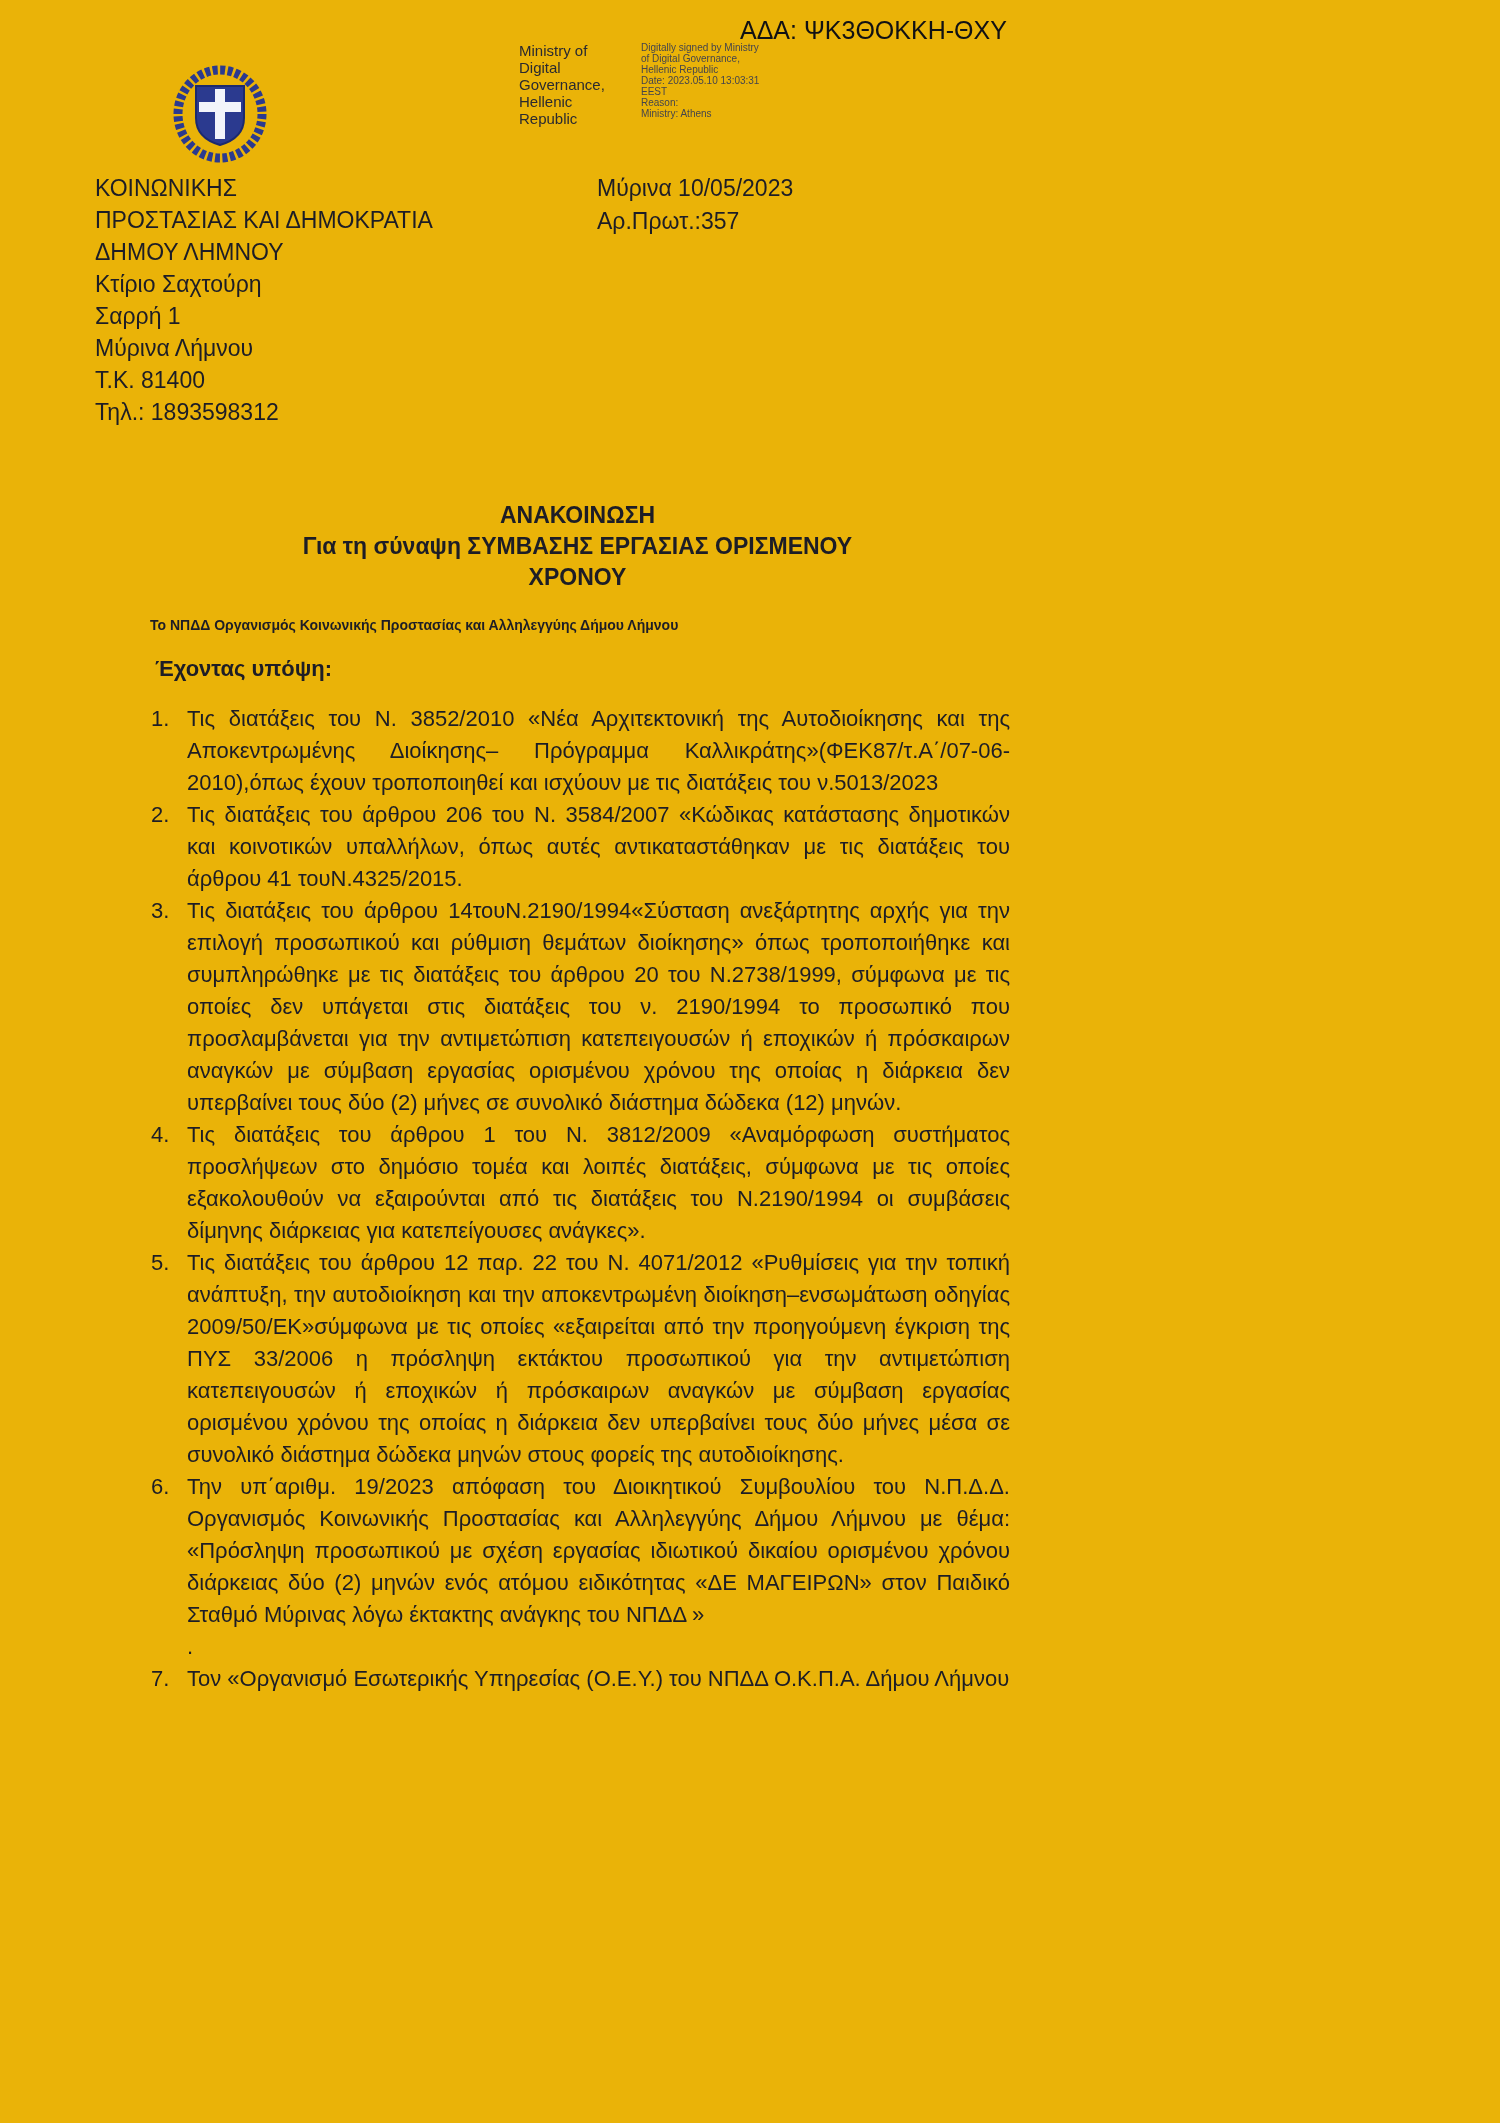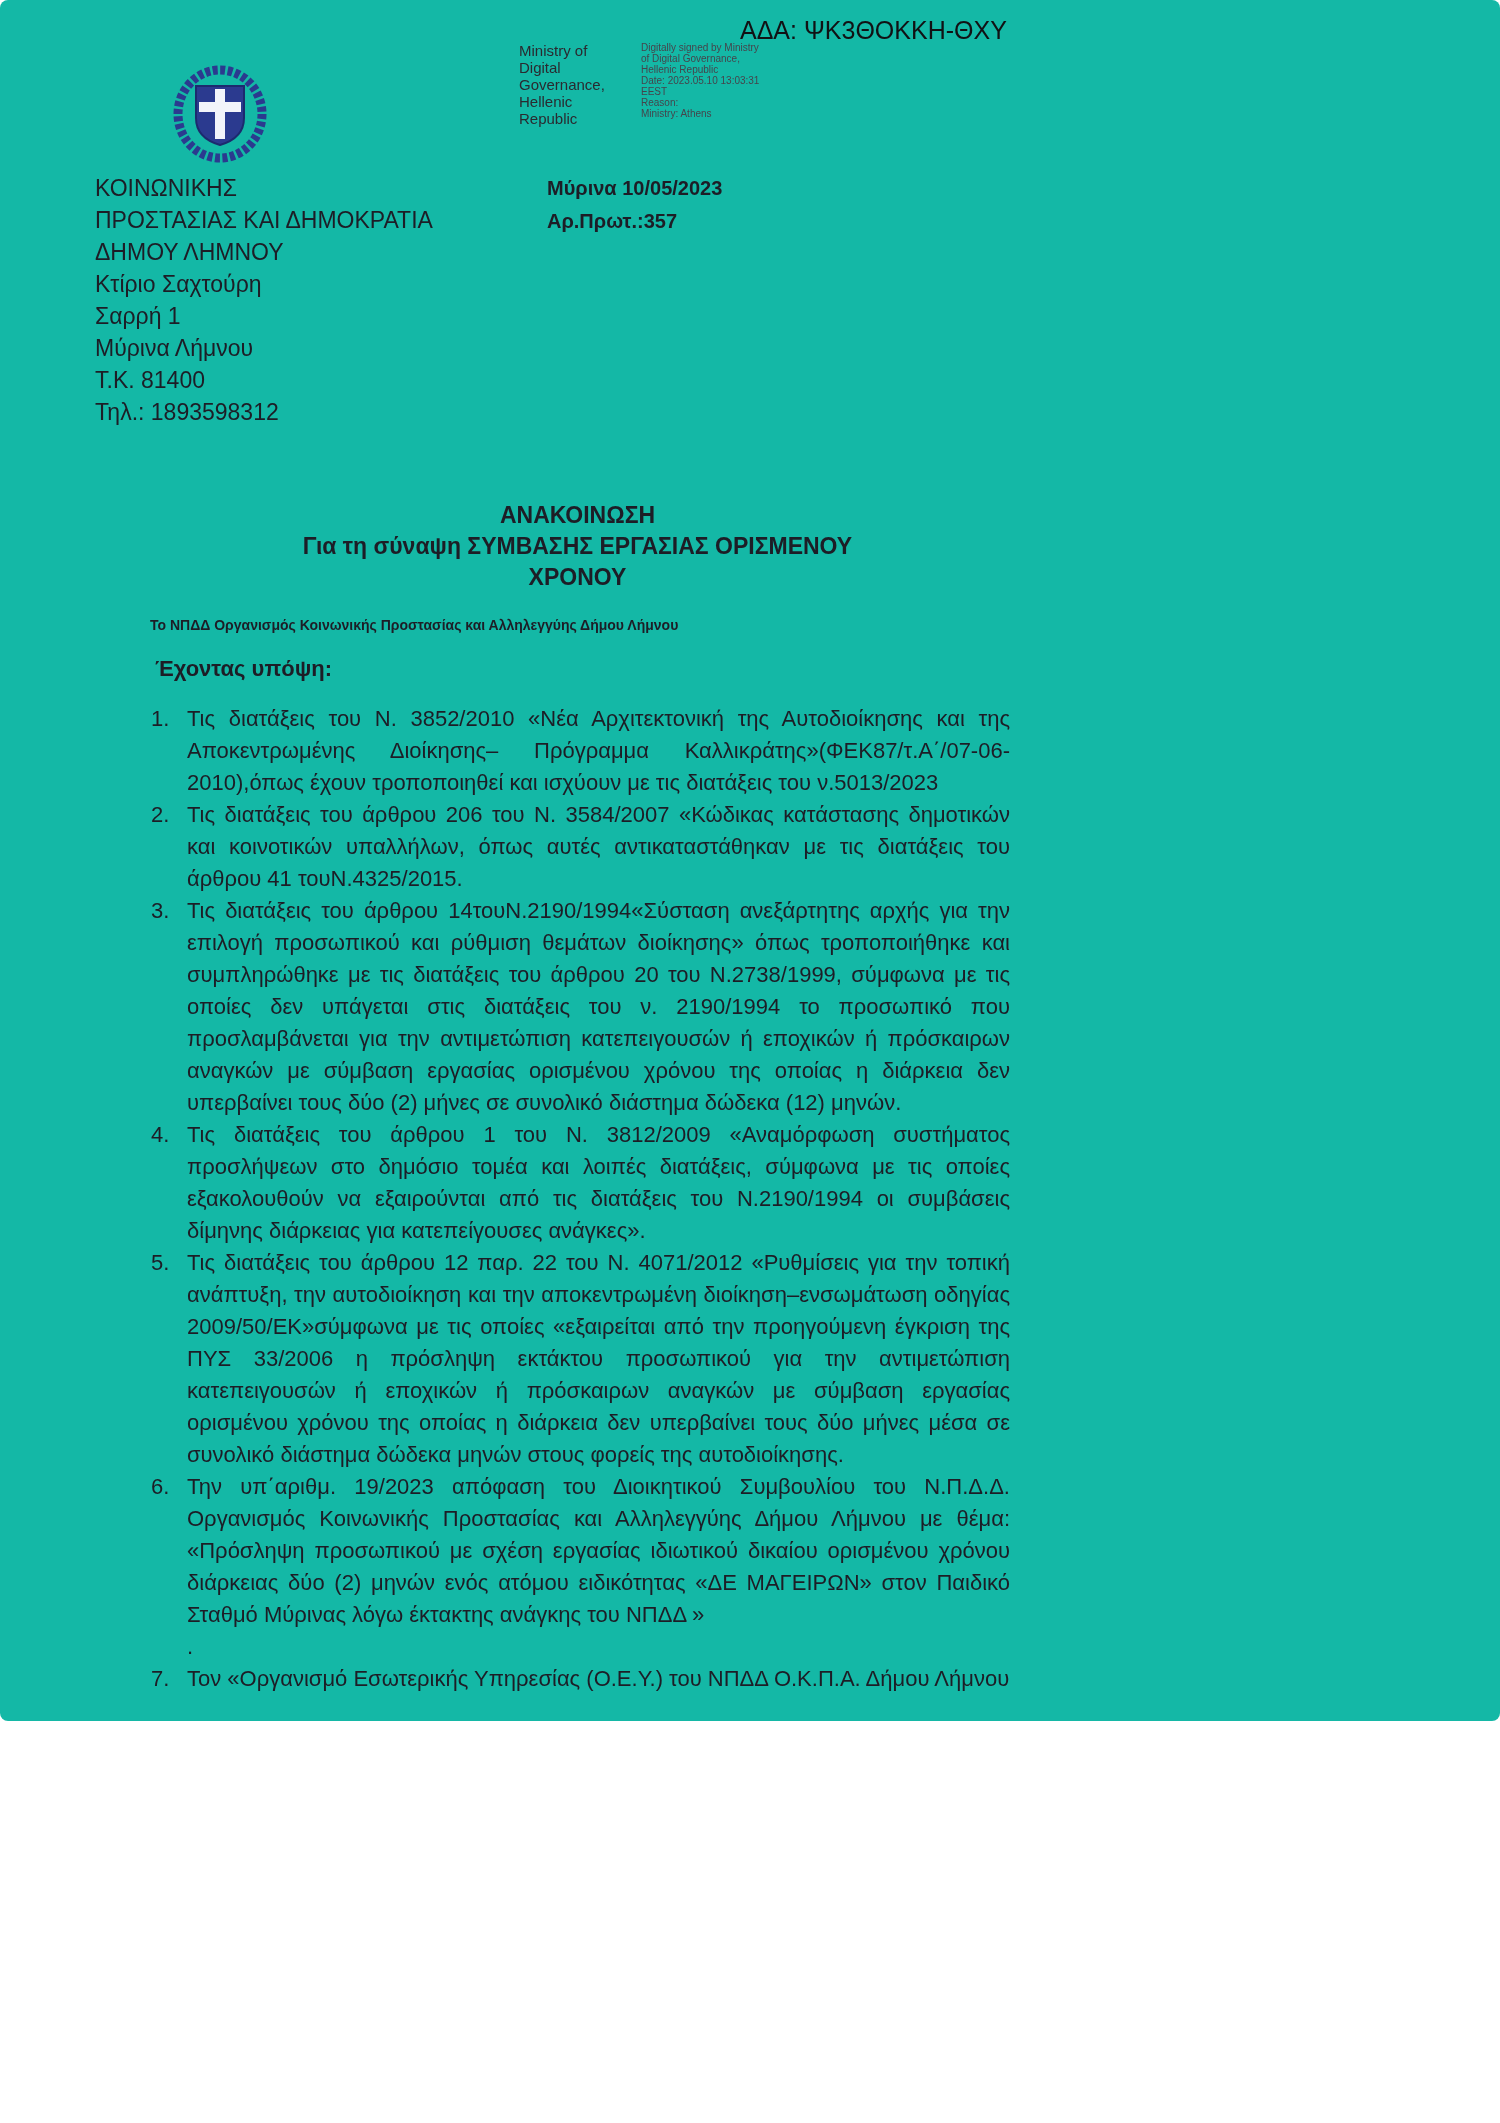--- a/index.html
+++ b/index.html
@@ -1,25 +1,24 @@
 <!DOCTYPE html>
 <html><head>
 <meta charset="utf-8">
 <style>
   * { box-sizing: border-box; }
   html, body { margin: 0; padding: 0; background: #ffffff; }
   .page {
     position: relative;
     width: 1500px;
-    height: 1721px;
-    background: #14b8a6;
+    height: 2123px;
+    background: #eab308;
     font-family: "Liberation Sans", sans-serif;
     color: #1d1d26;
     overflow: hidden;
-    border-radius: 8px;
   }
   .ada {
     position: absolute;
     left: 740px; top: 16px;
     font-size: 25px;
     color: #111114;
     white-space: nowrap;
   }
   .sig-block {
     position: absolute;
@@ -32,25 +31,24 @@
   .emblem { position: absolute; left: 170px; top: 60px; width: 100px; height: 104px; }
   .org-block {
     position: absolute;
     left: 95px; top: 172px;
     font-size: 23px;
     line-height: 32px;
     white-space: nowrap;
   }
   .date-block {
     position: absolute;
-    left: 547px; top: 172px;
-    font-size: 20px;
+    left: 597px; top: 172px;
+    font-size: 23px;
     line-height: 33px;
     white-space: nowrap;
-    font-weight: bold;
   }
   .main {
     position: absolute;
     left: 145px; top: 500px;
     width: 865px;
     font-size: 22px;
     line-height: 32px;
   }
   .title-block {
     text-align: center;

